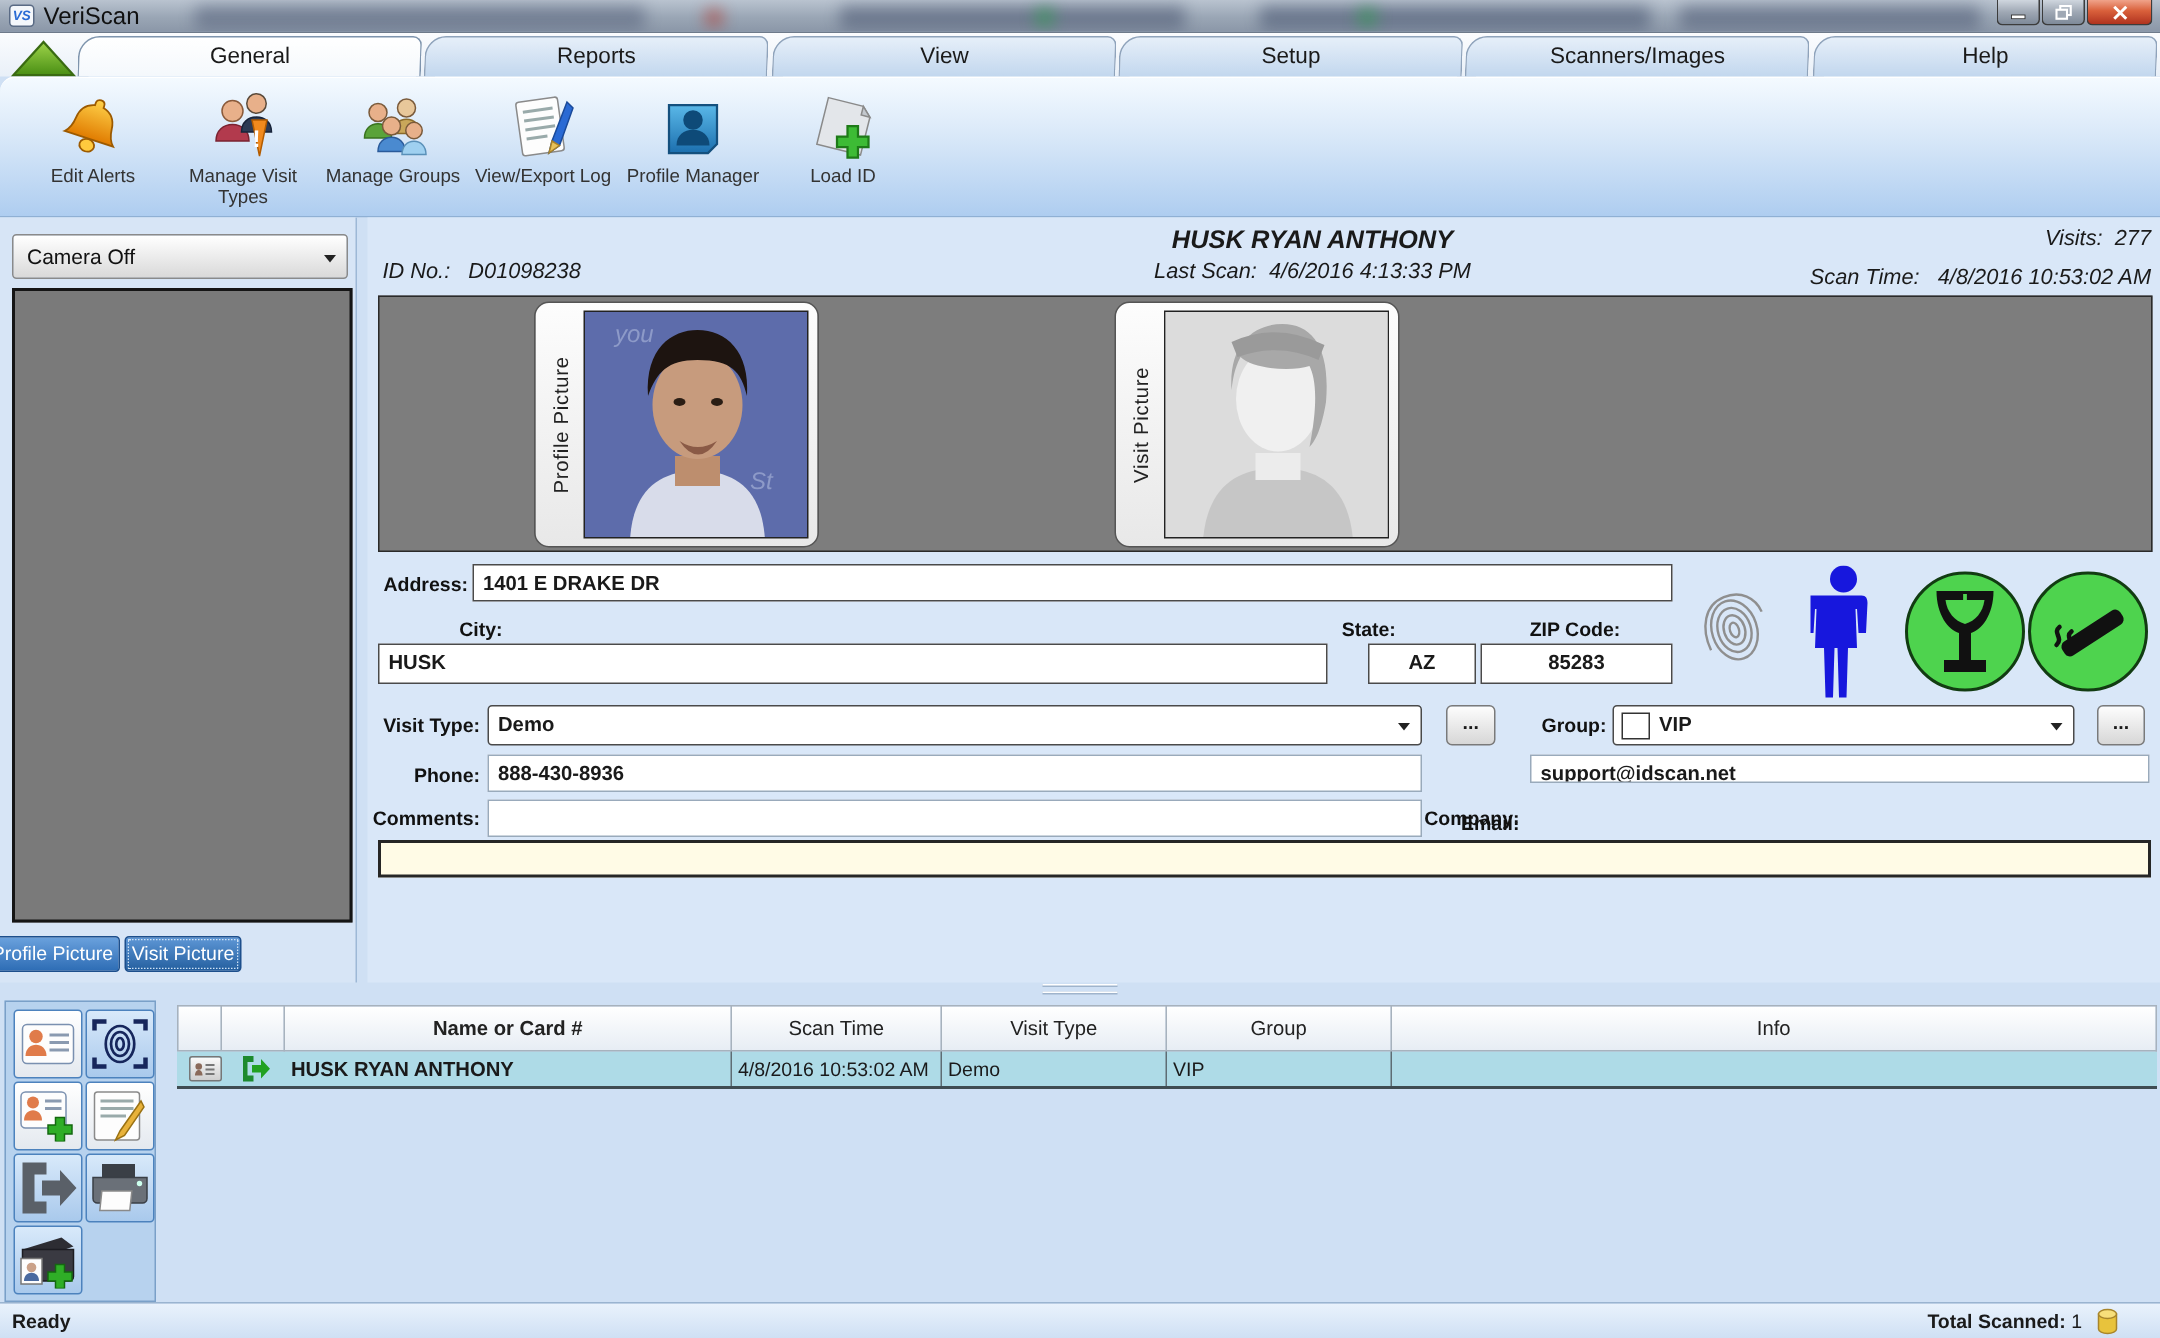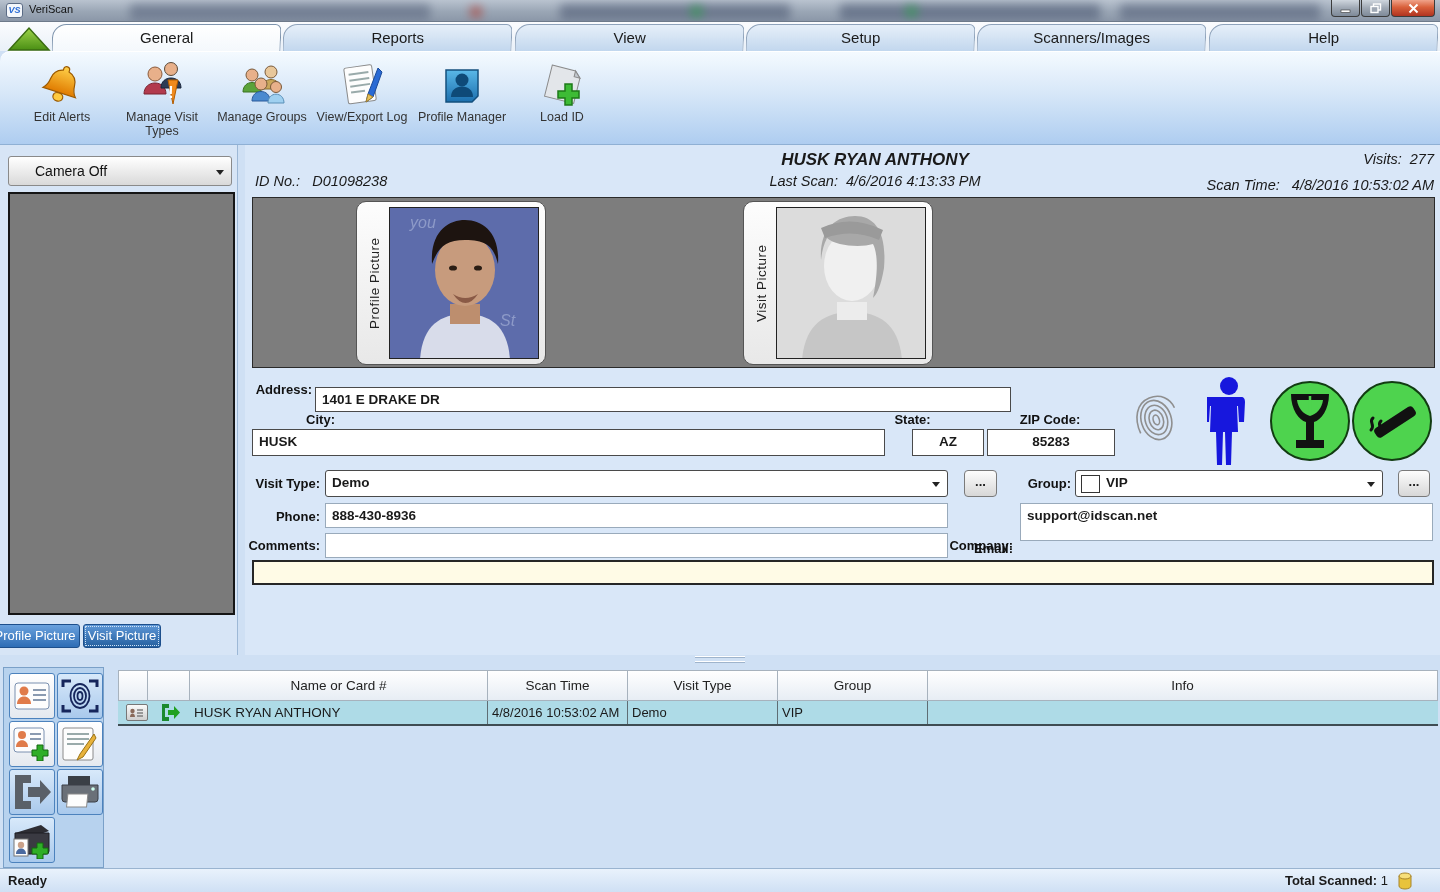--- a/index.html
+++ b/index.html
@@ -8,21 +8,21 @@
   .app { position:relative; width:1440px; height:892px; background:#cfe0f4; }
 
   
   .titlebar { position:absolute; left:0; top:0; width:1440px; height:22px;
     background:linear-gradient(180deg,#b9c3cf 0%,#9aa6b5 55%,#8b97a8 100%); overflow:hidden;
     border-bottom:1px solid #6e7a8a; }
   .tb-blur { position:absolute; filter:blur(5px); opacity:.55; border-radius:3px; }
   .app-icon { position:absolute; left:6px; top:3px; width:17px; height:15px; background:#f4f7fb;
     border:1px solid #5a6b85; border-radius:3px; font:italic bold 9px/13px "Liberation Sans",sans-serif;
     color:#2b6cd4; text-align:center; }
-  .app-title { position:absolute; left:29px; top:3px; font-size:11px; color:#111; }
+  .app-title { position:absolute; left:29px; top:3px; font-size:16px; color:#111; }
   .win-btns { position:absolute; right:5px; top:0; display:flex; }
   .win-btn { width:29px; height:17px; border:1px solid #3c3c3c; border-top:none; border-radius:0 0 4px 4px;
     background:linear-gradient(180deg,#cfd6de 0%,#9fa8b4 50%,#7e8a99 100%); margin-left:1px;
     display:flex; align-items:center; justify-content:center; }
   .win-btn.close { width:44px; background:linear-gradient(180deg,#f0a38a 0%,#d9603b 45%,#b03320 100%); }
 
   
   .tabstrip { position:absolute; left:0; top:22px; width:1440px; height:29px;
     background:linear-gradient(180deg,#fbfcfe,#e9f0f8); }
   .corner-tri { position:absolute; left:6px; top:26px; }
@@ -40,21 +40,21 @@
     border-top:1px solid #ffffff; border-bottom:1px solid #8fb0d4; border-radius:10px 0 0 0; }
   .tool-item { position:absolute; top:6px; width:96px; text-align:center; cursor:default; }
   .tool-icon { height:52px; display:flex; align-items:center; justify-content:center; }
   .tool-label { font-size:12.5px; color:#333; line-height:14px; white-space:pre-line; }
 
   
   .left-panel { position:absolute; left:0; top:145px; width:238px; height:510px;
     background:#d7e5f6; border-right:1px solid #9db8d6; }
   .camera-select { position:absolute; left:8px; top:11px; width:224px; height:30px;
     background:linear-gradient(180deg,#ffffff,#d9d9d9); border:1px solid #8a8a8a; border-radius:3px;
-    font-size:14px; line-height:28px; padding-left:26px; color:#111; }
+    font-size:14px; line-height:28px; padding-left:9px; color:#111; }
   .camera-view { position:absolute; left:8px; top:47px; width:227px; height:423px;
     background:#7a7a7a; border:2px solid #151515; }
   .pic-tab { position:absolute; height:24px; background:linear-gradient(180deg,#6aa1dd,#2e6db5);
     border:1px solid #1d4f8c; border-radius:3px; color:#fff; font-size:13px; line-height:22px;
     text-align:center; overflow:hidden; white-space:nowrap; }
   .pic-tab.sel { background:linear-gradient(180deg,#5e97d6,#245f9f); outline:1px dotted #cfe2f5; outline-offset:-3px; }
 
   
   .content { position:absolute; left:245px; top:145px; width:1195px; height:510px; background:#d9e7f8; }
   .hdr-name { position:absolute; left:470px; top:5px; width:320px; text-align:center;
@@ -101,21 +101,21 @@
   .sq-btn.lite { background:linear-gradient(180deg,#ffffff,#e4e9ef); }
 
   .vtable { position:absolute; left:118px; top:670px; width:1320px; }
   .vt-head { display:flex; height:31px; }
   .vt-hc { background:linear-gradient(180deg,#ffffff,#e7edf4); border:1px solid #a7b2bd; border-left:none;
     font-size:13.5px; text-align:center; line-height:29px; color:#222; }
   .vt-hc:first-child { border-left:1px solid #a7b2bd; }
   .vt-row { display:flex; height:25px; background:#aedbe7; border-bottom:2px solid #3f4c52; }
   .vt-c { font-size:13px; line-height:23px; padding:0 4px; overflow:hidden; white-space:nowrap; border-right:1px solid #5e6d74; }
   .vt-c.noborder { border-right:none; }
-  .c-icon1 { width:30px; } .c-icon2 { width:42px; } .c-name { width:298px; font-weight:normal; font-size:13.5px; }
+  .c-icon1 { width:30px; } .c-icon2 { width:42px; } .c-name { width:298px; font-weight:bold; font-size:13.5px; }
   .c-scan { width:140px; } .c-visit { width:150px; } .c-group { width:150px; } .c-info { flex:1; }
   .row-card-btn { margin:3px 0 0 4px; width:22px; height:17px; background:linear-gradient(180deg,#fafafa,#cfcfcf);
     border:1px solid #777; border-radius:2px; display:flex; align-items:center; justify-content:center; }
 
   
   .statusbar { position:absolute; left:0; top:868px; width:1440px; height:24px;
     background:linear-gradient(180deg,#e9f2fc,#cfe0f4); border-top:1px solid #9ab4d0; }
   .st-ready { position:absolute; left:8px; top:4px; font-size:13px; font-weight:bold; }
   .st-total { position:absolute; right:52px; top:4px; font-size:13px; }
   .st-total b { font-weight:bold;text-align:center; }
@@ -339,21 +339,21 @@
             <path d="M60 94 h30 v18 h-30 z" fill="#ececec"></path>
             <ellipse cx="75" cy="58" rx="28" ry="35" fill="#f0f0f0"></ellipse>
             <path d="M44 52 C42 20 60 8 78 8 C98 8 110 24 107 60 C104 78 100 86 96 90 C102 60 100 44 96 36 C84 40 58 38 50 30 C46 38 45 44 44 52 Z" fill="#a8a8a8"></path>
             <path d="M44 20 q30 -14 62 2 l-4 10 q-26 -12 -54 -2 z" fill="#9a9a9a"></path>
           </svg>
         </div>
       </div>
     </div>
 
     <div class="f-label" style="left:0; top:237px; width:67px;">Address:</div>
-    <div class="f-input" style="left:70px; top:242px; width:696px; height:25px;">1401 E DRAKE DR</div>
+    <div class="f-input" style="left:70px; top:231px; width:800px; height:25px;">1401 E DRAKE DR</div>
 
     <svg style="position:absolute; left:885px; top:245px;" width="52" height="58">
       <g transform="rotate(-18 26 29)" fill="none" stroke="#8f8f8f" stroke-width="1.6">
         <ellipse cx="26" cy="30" rx="3" ry="5"></ellipse>
           <ellipse cx="26" cy="30" rx="7" ry="10"></ellipse>
         <ellipse cx="26" cy="30" rx="11" ry="15"></ellipse>
           <ellipse cx="26" cy="30" rx="15" ry="20"></ellipse>
         <path d="M7 38 C5 22 12 8 26 7 C38 6 46 14 47 24"></path>
       </g>
     </svg>
@@ -397,21 +397,21 @@
     <div class="f-input" style="left:830px; top:325px; width:308px; height:27px; border-radius:3px; padding-left:30px;">
       <div class="group-swatch"></div>
       <span>VIP</span>
       <div class="combo-arrow"></div>
     </div>
     <div class="more-btn" style="left:1153px; top:325px; width:32px;">...</div>
 
     <div class="f-label" style="left:0; top:364px; width:75px;">Phone:</div>
     <div class="f-input" style="left:80px; top:358px; width:623px; height:25px; border-color:#9ab;">888-430-8936</div>
     <div class="f-label" style="left:693px; top:364px; width:75px;margin-top:32px;">Email:</div>
-    <div class="f-input" style="left:775px; top:358px; width:413px; height:38px; border-color:#9ab;">support@idscan.net</div>
+    <div class="f-input" style="left:775px; top:358px; width:413px; height:19px; border-color:#9ab;">support@idscan.net</div>
 
     <div class="f-label" style="left:0; top:393px; width:75px;">Comments:</div>
     <div class="f-input" style="left:80px; top:388px; width:623px; height:25px; border-color:#9ab;"></div>
     <div class="f-label" style="left:693px; top:393px; width:75px;">Company:</div>
 
     <div class="alert-bar"></div>
   </div>
 
   <div class="splitter">
       <i></i>

